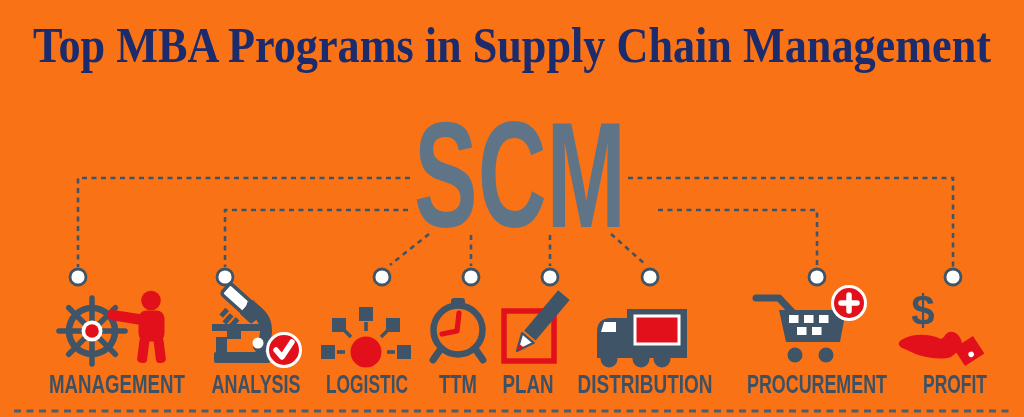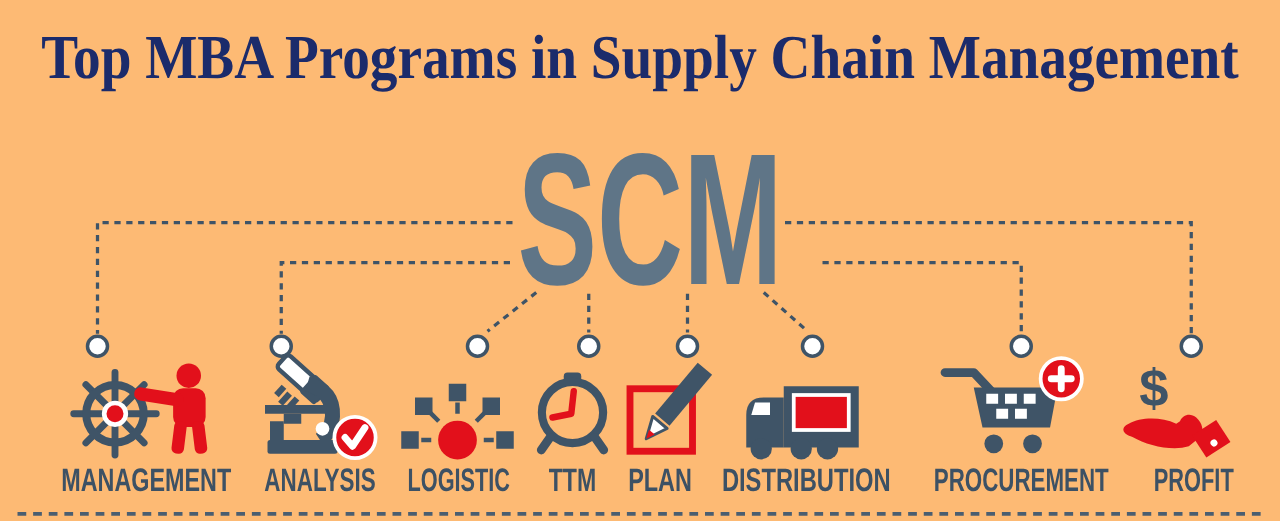--- a/index.html
+++ b/index.html
@@ -1,16 +1,16 @@
 <!DOCTYPE html>
 <html><head>
 <meta charset="utf-8">
 <style>
   html,body{margin:0;padding:0;background:#ffffff;}
-  .stage{position:relative;width:1024px;height:417px;background:#fdba74;overflow:hidden;
+  .stage{position:relative;width:1024px;height:417px;background:#f97316;overflow:hidden;
          font-family:"Liberation Sans",sans-serif;}
   svg{display:block;}
   text{user-select:none;}
 </style>
 </head>
 <body>
 
 <div class="stage">
 <svg width="1024" height="417" viewBox="0 0 1024 417" xmlns="http://www.w3.org/2000/svg">
 

